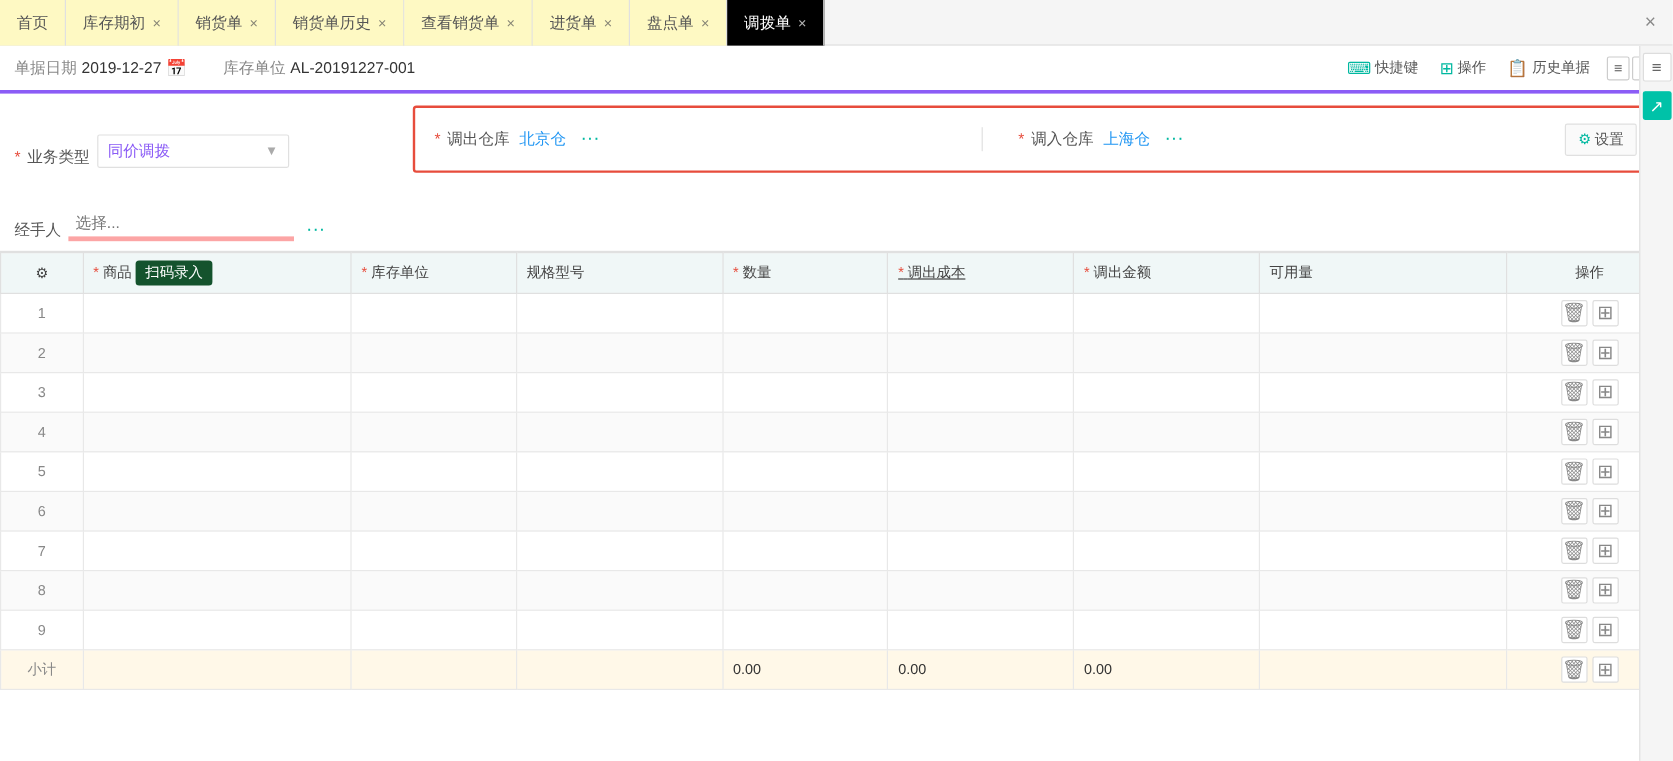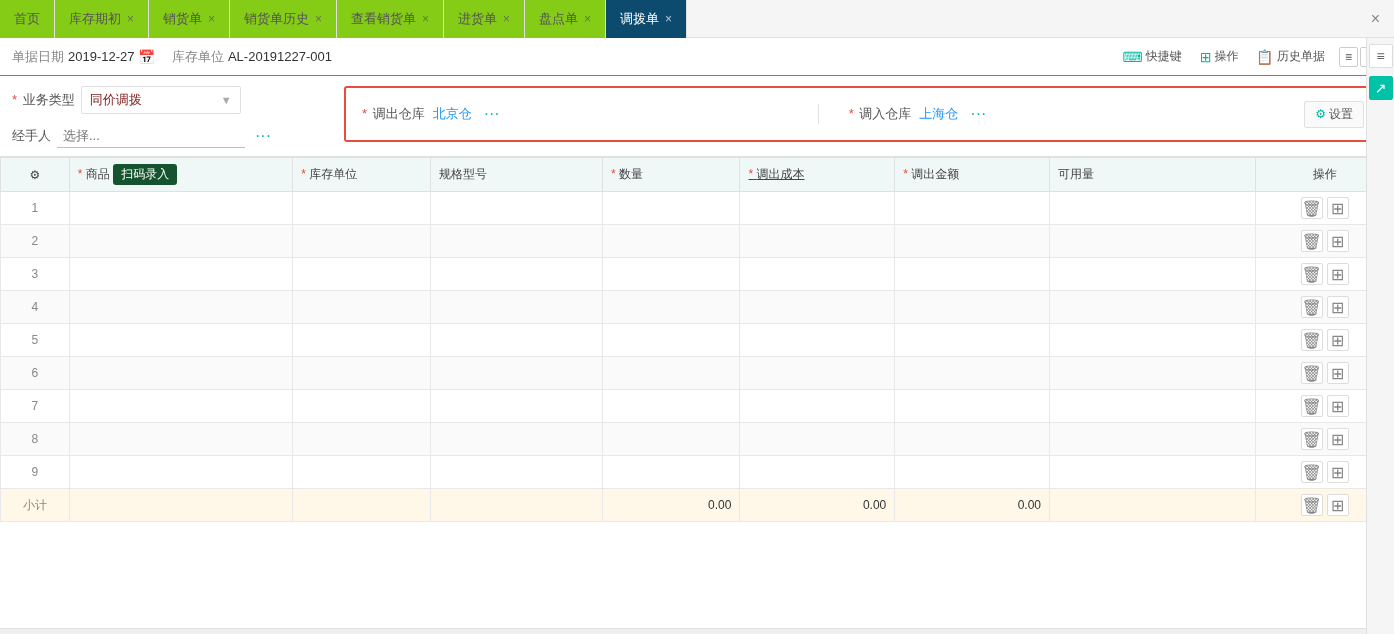--- a/index.html
+++ b/index.html
@@ -17,24 +17,24 @@
     .tab-item {
       display: flex;
       align-items: center;
       padding: 0 14px;
       height: 38px;
       cursor: pointer;
       font-size: 13px;
       color: #555;
       border-right: 1px solid #e0e0e0;
       white-space: nowrap;
-      background: #84cc16;
+      background: #fef9c3;
     }
     .tab-item.active {
-      background: #0c4a6e;
+      background: #000000;
       color: #fff;
     }
     .tab-item .tab-close {
       margin-left: 6px;
       font-size: 12px;
       color: inherit;
       opacity: 0.7;
       cursor: pointer;
     }
     .tab-item.active .tab-close { color: #fff; }
@@ -44,22 +44,22 @@
       font-size: 16px;
       cursor: pointer;
       color: #888;
     }
 
     
     .toolbar {
       display: flex;
       align-items: center;
       padding: 8px 12px;
-      border-bottom: 1px solid #8b5cf6;
-      gap: 16px;
+      border-bottom: 3px solid #8b5cf6;
+      gap: 30px;
     }
     .toolbar-item {
       display: flex;
       align-items: center;
       gap: 4px;
       font-size: 13px;
       color: #444;
     }
     .toolbar-label { color: #888; }
     .toolbar-value { color: #333; font-weight: 500; }
@@ -102,46 +102,47 @@
       gap: 12px;
     }
     .form-left {
       display: flex;
       flex-direction: column;
       gap: 10px;
       min-width: 320px;
     }
     .form-row {
       display: flex;
-      align-items: center;
+      align-items: flex-end;
       gap: 6px;
+      margin-top: 24px;
     }
     .form-label {
       font-size: 13px;
       color: #555;
       white-space: nowrap;
     }
     .required-star { color: #e74c3c; margin-right: 2px; }
     .form-select {
       display: flex;
       align-items: center;
       border: 1px solid #e0e0e0;
       border-radius: 2px;
       padding: 4px 8px;
       min-width: 160px;
       justify-content: space-between;
       cursor: pointer;
       background: #fff;
       font-size: 13px;
     }
-    .form-select-value { color: #7f1d1d; }
+    .form-select-value { color: #8b5cf6; }
     .form-select-arrow { color: #aaa; font-size: 11px; }
     .form-input-plain {
       border: none;
-      border-bottom: 1px solid #fca5a5;
+      border-bottom: 4px solid #fca5a5;
       padding: 4px 6px;
       font-size: 13px;
       min-width: 120px;
       color: #701a75;
       outline: none;
       background: transparent;
     }
     .more-dots {
       color: #00b8a0;
       cursor: pointer;
@@ -223,21 +224,21 @@
     tbody tr td {
       border: 1px solid #e8e8e8;
       padding: 5px 8px;
       font-size: 12px;
       color: #333;
       height: 32px;
     }
     tbody tr:nth-child(even) td { background: #fafafa; }
     tbody tr.subtotal-row td { background: #fff8e8; font-weight: 500; }
     .td-num { text-align: center; color: #888; }
-    .td-value { text-align: right; }
+    .td-value { text-align: left; }
     .col-settings { width: 40px; }
     .col-product { width: 130px; }
     .col-unit { width: 80px; }
     .col-spec { width: 100px; }
     .col-qty { width: 80px; margin-left: 34px; }
     .col-cost { width: 90px; text-decoration: underline; }
     .col-amount { width: 90px; }
     .col-avail { width: 120px; }
     .col-ops { width: 80px; }
     .scan-btn {

